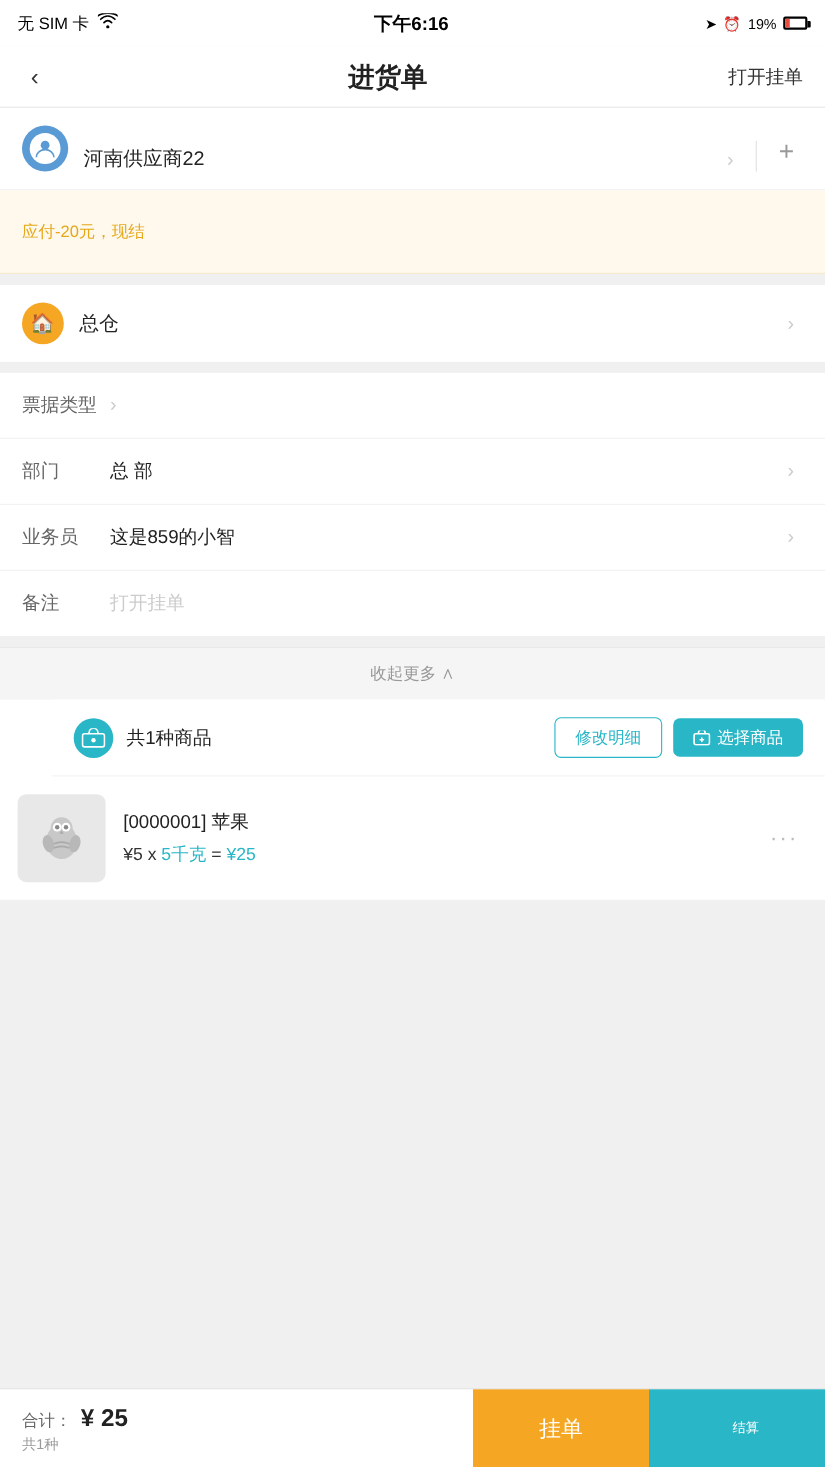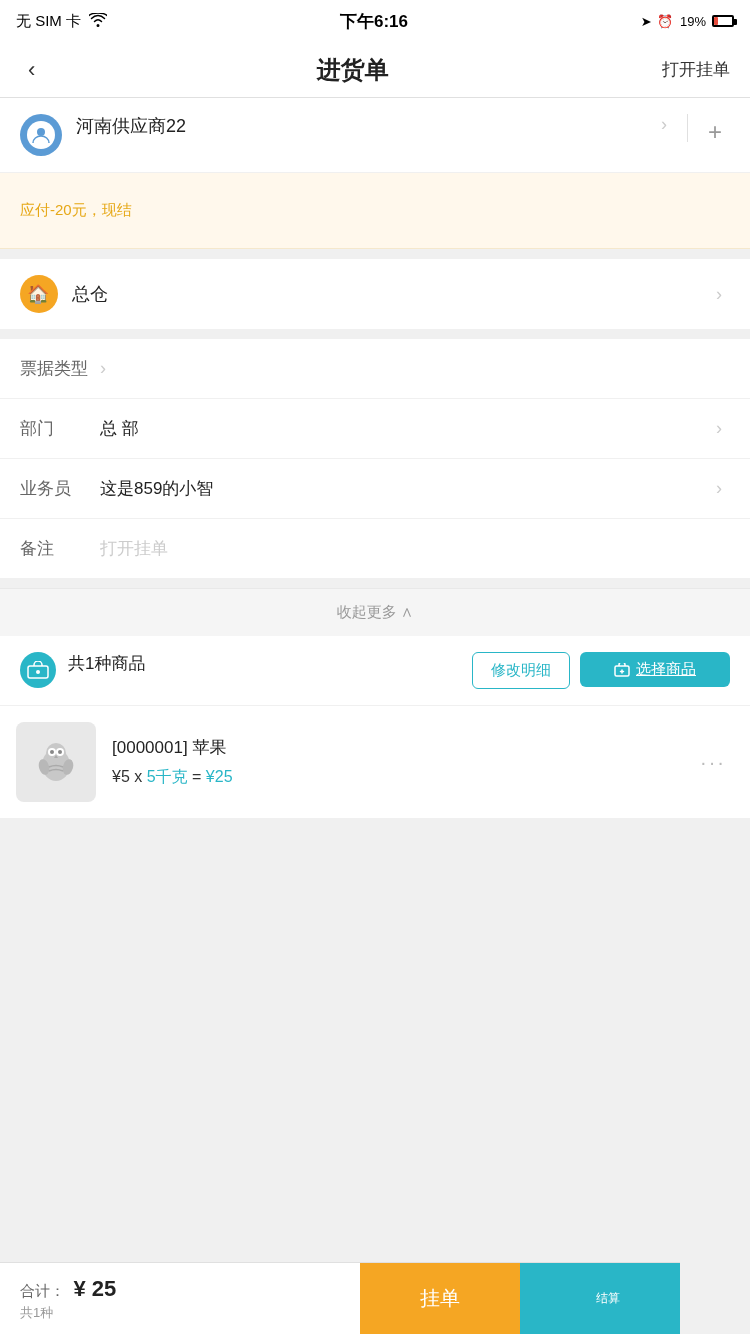--- a/index.html
+++ b/index.html
@@ -74,21 +74,21 @@
 
     
     .section {
       background: #fff;
       margin-bottom: 10px;
     }
 
     
     .supplier-row {
       display: flex;
-      align-items: flex-start;
+      align-items: flex-end;
       padding: 16px 20px;
       border-bottom: 1px solid #f0f0f0;
     }
     .supplier-avatar {
       width: 42px; height: 42px;
       background: #5b9bd5;
       border-radius: 50%;
       display: flex; align-items: center; justify-content: center;
       margin-right: 14px;
       flex-shrink: 0;
@@ -187,24 +187,25 @@
       padding: 14px;
       font-size: 15px;
       color: #999;
       cursor: pointer;
       border-top: 1px solid #e8e8e8;
     }
 
     
     .product-header {
       display: flex;
-      align-items: flex-start;
+      align-items: center;
       padding: 16px 20px;
       background: #fff;
       border-bottom: 1px solid #f0f0f0;
+      margin-left: 47px;
     }
     .product-count-icon {
       width: 36px; height: 36px;
       background: #29b6c7;
       border-radius: 50%;
       display: flex; align-items: center; justify-content: center;
       margin-right: 12px;
       flex-shrink: 0;
     }
     .product-count-label {
@@ -220,24 +221,24 @@
       padding: 8px 18px;
       font-size: 15px;
       cursor: pointer;
       margin-right: 10px;
     }
     .btn-filled {
       background: #29b6c7;
       color: #fff;
       border: none;
       border-radius: 6px;
-      padding: 8px 34px;
+      padding: 8px 18px;
       font-size: 15px;
       cursor: pointer;
-      display: flex; align-items: center; gap: 6px; text-decoration: underline;
+      display: flex; align-items: center; gap: 6px;
     }
 
     
     .product-item {
       display: flex;
       align-items: center;
       padding: 16px 16px;
       background: #fff;
       border-bottom: 1px solid #f0f0f0;
     }
@@ -271,21 +272,21 @@
       letter-spacing: 2px;
       cursor: pointer;
       padding: 8px;
     }
 
     
     .bottom-bar {
       position: fixed;
       bottom: 0;
       left: 0;
-      width: 680px;
+      width: 750px;
       display: flex;
       align-items: center;
       height: 72px;
       background: #fff;
       border-top: 1px solid #e0e0e0;
     }
     .total-section {
       flex: 1;
       padding: 8px 20px;
     }

